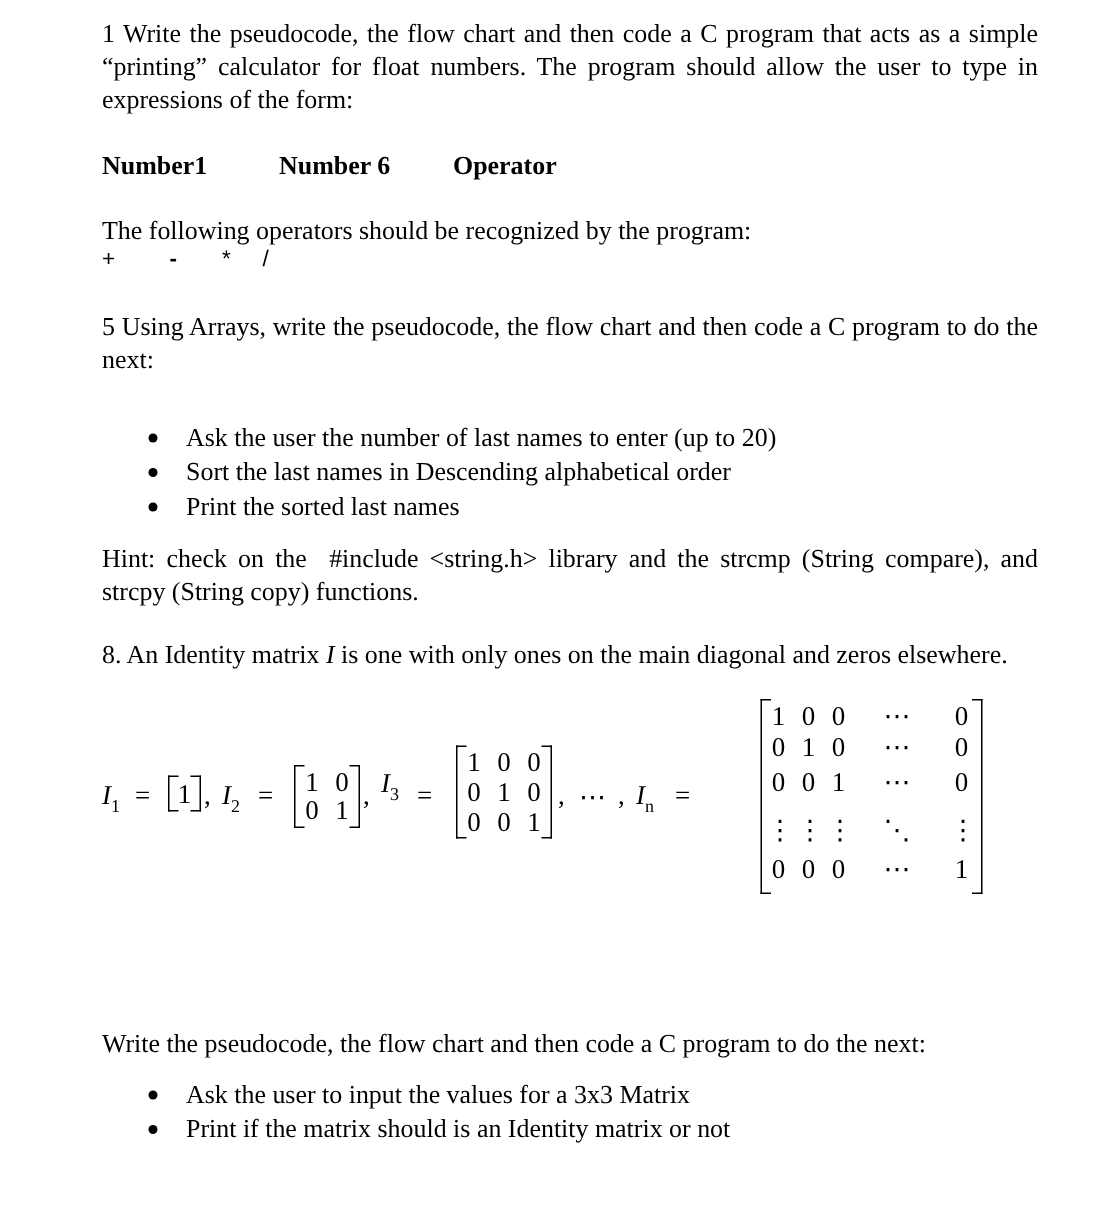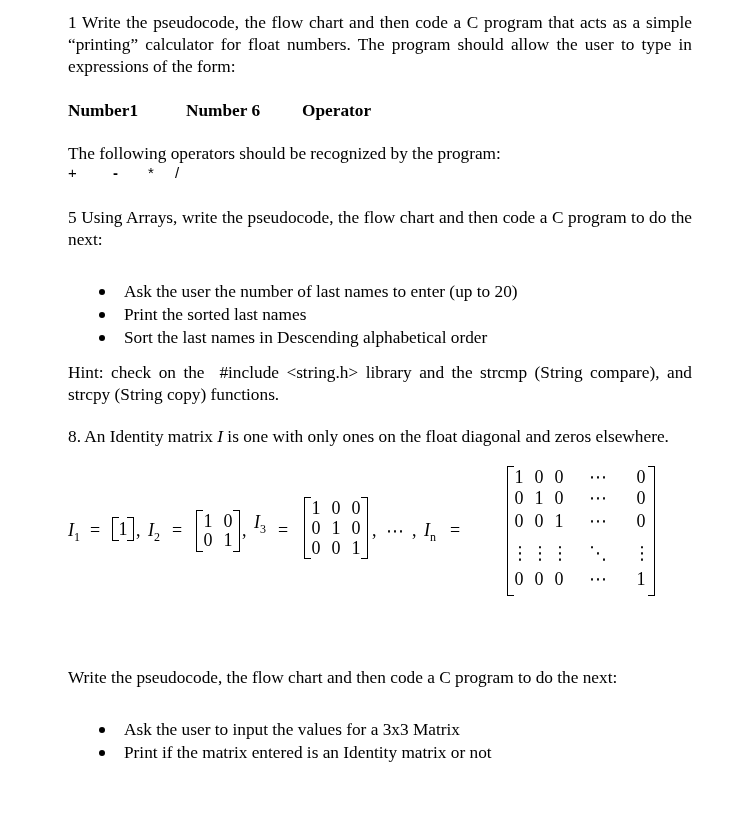--- a/index.html
+++ b/index.html
@@ -36,26 +36,26 @@
 <div class="abs ops" style="left:68px; top:164px; width:200px; height:22px; font-family:'Liberation Sans', sans-serif; font-size:15px;">
   <span style="left:0px;">+</span>
   <span style="left:45px; font-weight:bold;">-</span>
   <span style="left:80px;">*</span>
   <span style="left:107px;">/</span>
 </div>
 
 <p class="par just abs" style="left:68px; top:207px; width:624px;">5 Using Arrays, write the pseudocode, the flow chart and then code a C program to do the next:</p>
 <ul class="bul abs" style="left:68px; top:272px; width:620px;">
   <li><span class="dot"></span><span>Ask the user the number of last names to enter (up to 20)</span></li>
+  <li><span class="dot"></span><span>Sort the last names in Descending alphabetical order</span></li>
   <li><span class="dot"></span><span>Print the sorted last names</span></li>
-  <li><span class="dot"></span><span>Sort the last names in Descending alphabetical order</span></li>
 </ul>
 <p class="par just abs" style="left:68px; top:362px; width:624px; white-space:pre-wrap;">Hint: check on the  #include &lt;string.h&gt; library and the strcmp (String compare), and strcpy (String copy) functions.</p>
 
-<p class="par just abs" style="left:68px; top:426px; width:624px;"><span>8. An Identity matrix </span><span class="it">I</span><span> is one with only ones on the float diagonal and zeros elsewhere.</span></p>
+<p class="par just abs" style="left:68px; top:426px; width:624px;"><span>8. An Identity matrix </span><span class="it">I</span><span> is one with only ones on the main diagonal and zeros elsewhere.</span></p>
 
 <div class="abs math" style="left:68px; top:462px; width:620px; height:140px;">
 
   <div class="abs" style="left:0px; top:58px;"><span class="it">I</span><span class="sub">1</span></div>
   <div class="abs" style="left:22px; top:58px;">=</div>
   <div class="mat" style="left:44px; top:55px; width:22px; height:24px;">
     <span class="br l"></span>
       <span class="br r"></span>
     <span class="cell" style="left:3px; top:3px;">1</span>
   </div>
@@ -120,17 +120,17 @@
         <span class="cell" style="left: 126px; top: 78px;">⋮</span>
         <span class="cell" style="left: 4px; top: 104px;">0</span>
         <span class="cell" style="left: 24px; top: 104px;">0</span>
         <span class="cell" style="left: 44px; top: 104px;">0</span>
         <span class="cell" style="left: 78px; top: 104px; width: 26px;">⋯</span>
         <span class="cell" style="left: 126px; top: 104px;">1</span>
       </div>
   </div>
 </div>
 
-<p class="par abs" style="left:68px; top:667px;">Write the pseudocode, the flow chart and then code a C program to do the next:</p>
+<p class="par abs" style="left:68px; top:685px;">Write the pseudocode, the flow chart and then code a C program to do the next:</p>
 <ul class="bul abs" style="left:68px; top:710px; width:620px;">
   <li><span class="dot"></span><span>Ask the user to input the values for a 3x3 Matrix</span></li>
-  <li><span class="dot"></span><span>Print if the matrix entered is an Identity matrix or not</span></li>
+  <li><span class="dot"></span><span>Print if the matrix should is an Identity matrix or not</span></li>
 </ul>
 
 </body></html>

